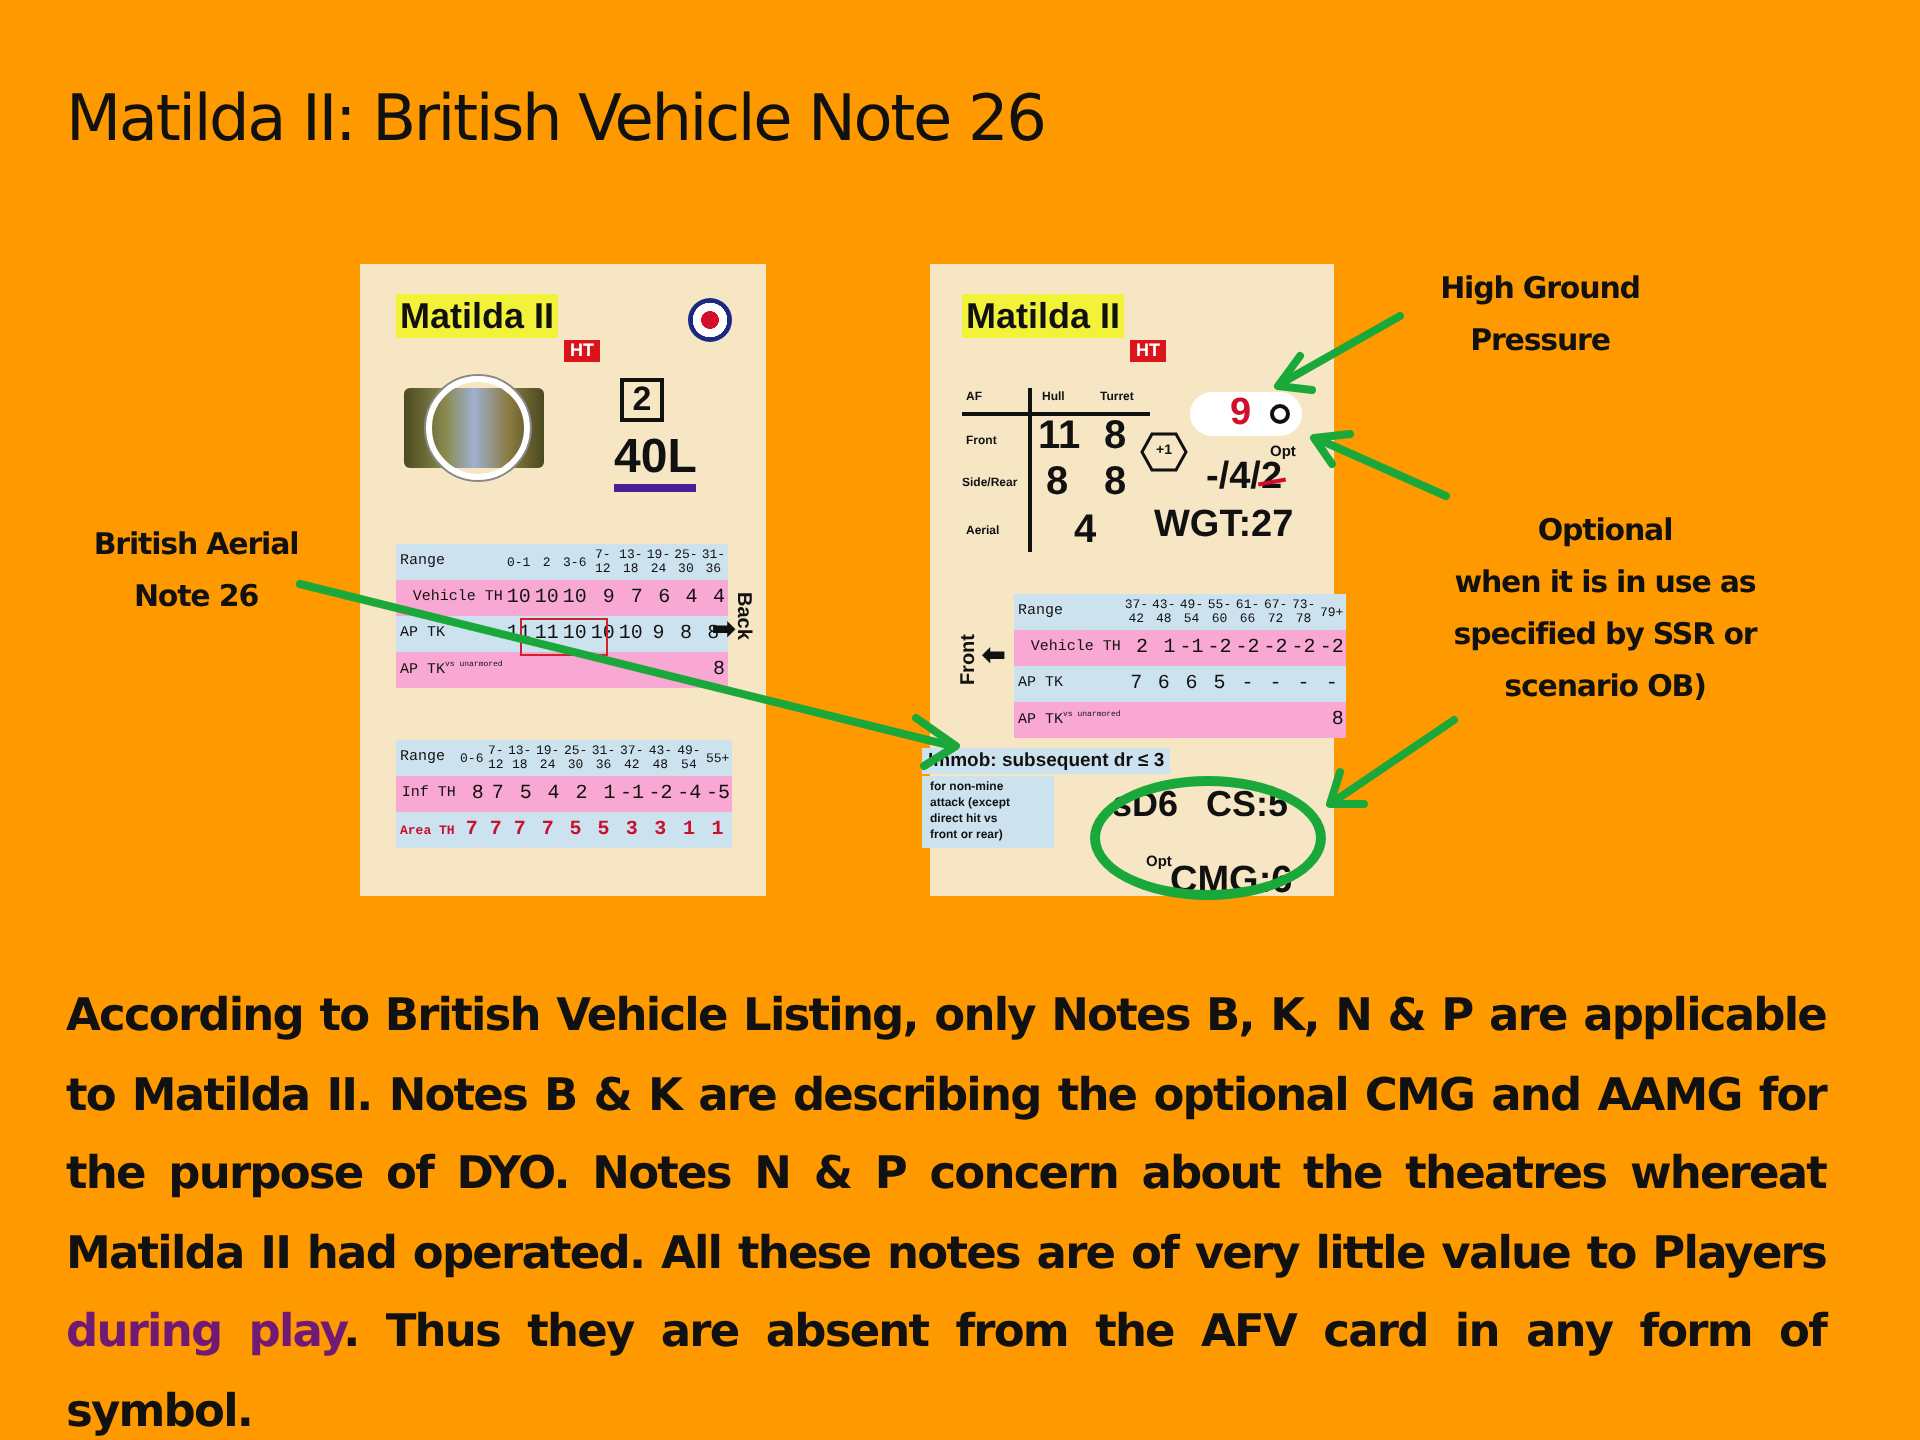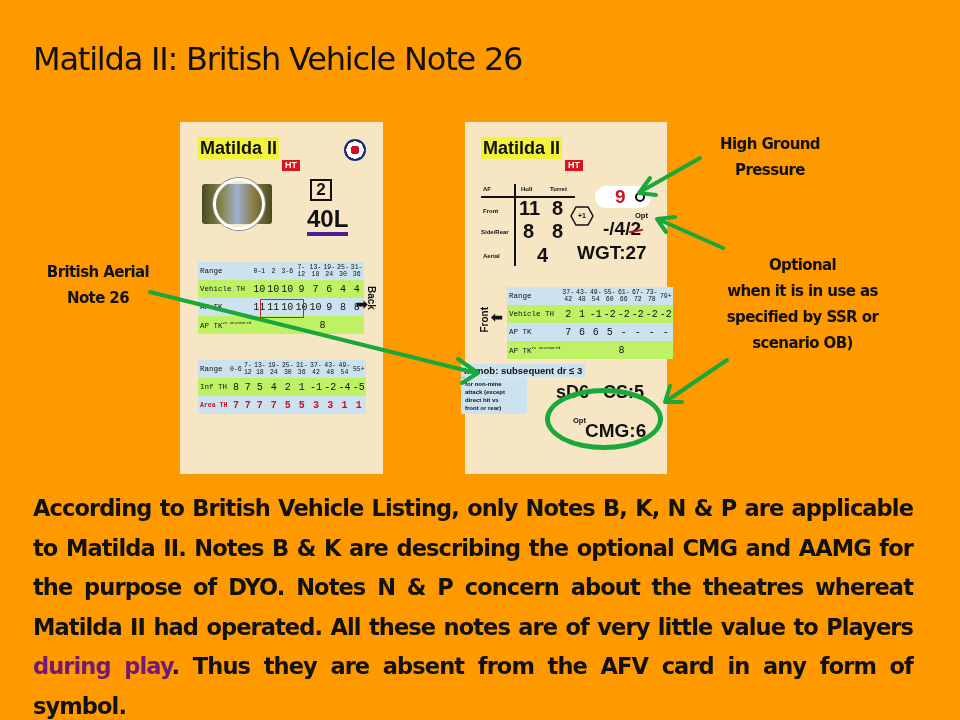--- a/index.html
+++ b/index.html
@@ -24,21 +24,21 @@
   .body-text {
     position: absolute; left: 33px; top: 489px; width: 880px;
     font-family: "DejaVu Sans", sans-serif; font-weight: bold;
     font-size: 22.5px; line-height: 39.5px; text-align: justify;
     text-align-last: left; letter-spacing: -0.9px; color: #111;
   }
   .body-text .hl { color: #701a75; }
 
   .card {
     position: absolute; background: #f6e6c4;
-    top: 122px; height: 352px;
+    top: 132px; height: 316px;
   }
   .card-left { left: 180px; width: 203px; }
   .card-right { left: 465px; width: 202px; }
 
   .name-tag {
     position: absolute; background: #f2f23a; font-weight: bold;
     font-size: 18px; padding: 0 2px; line-height: 22px; color: #111;
   }
   .ht-tag {
     position: absolute; background: #d9141a; color: #fff;
@@ -63,21 +63,21 @@
   }
   .gun {
     position: absolute; font-weight: bold; font-size: 24px;
     border-bottom: 4px solid #4c1d95; line-height: 26px;
   }
 
   table.range { position: absolute; border-collapse: collapse; font-size: 9px; font-family: Liberation Mono, monospace; }
   table.range td { text-align: center; padding: 0 1px; height: 18px; }
   table.range td.lbl { text-align: left; font-size: 7.5px; padding-left: 2px; white-space: nowrap; }
   table.range tr.blue td { background: #cde2ef; }
-  table.range tr.white td { background: #bef264; }
+  table.range tr.white td { background: #f9a8d4; text-align: right; }
   table.range tr.hdr td { font-size: 6.5px; line-height: 7px; }
   table.range td.big { font-size: 10px; }
   table.range tr.red td { color: #c8102e; font-weight: bold; font-size: 10px; }
   table.range tr.red td.lbl { font-size: 6.5px; }
   .red-box { position: absolute; border: 1.5px solid #d0202a; }
 
   .side-label {
     position: absolute; font-weight: bold; font-size: 10px;
     writing-mode: vertical-rl;
   }

